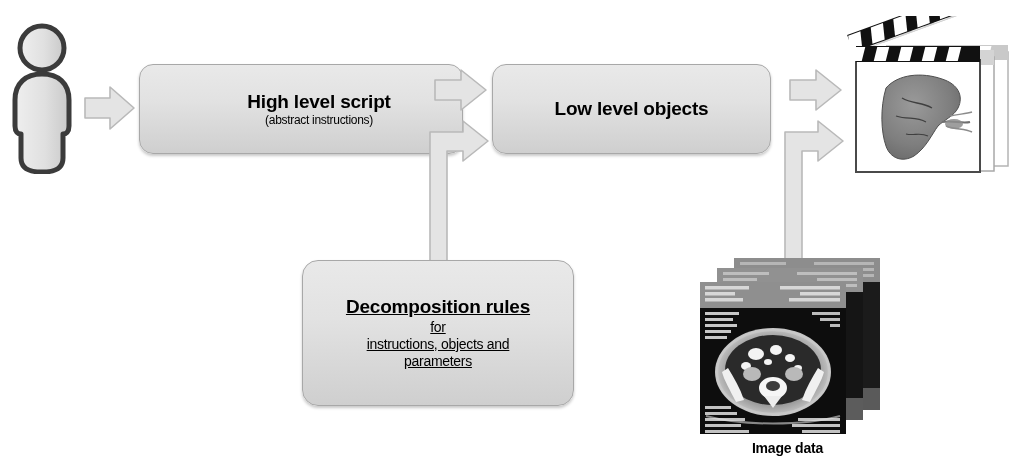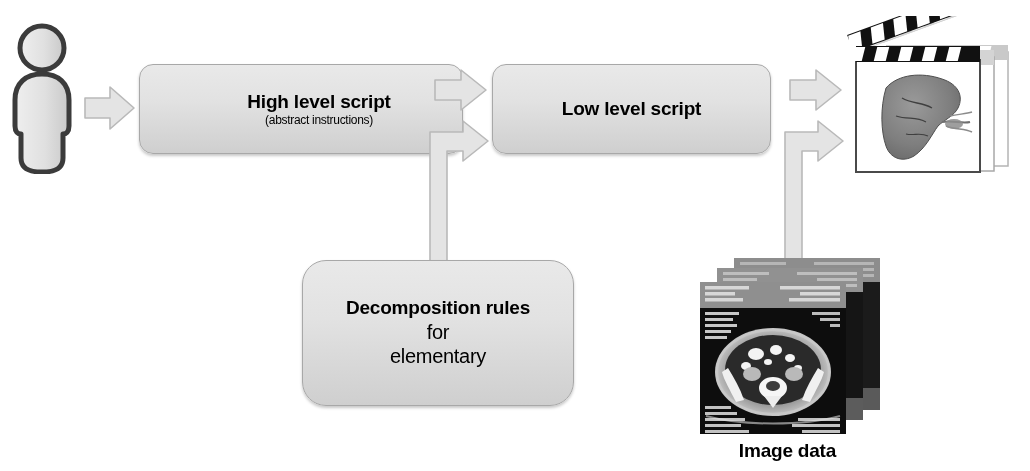--- a/index.html
+++ b/index.html
@@ -40,23 +40,23 @@
     line-height: 1.15;
   }
   .box .sub {
     font-size: 12px;
     line-height: 1.22;
     letter-spacing: -0.3px;
   }
 
   #box-high { left: 139px; top: 64px;  width: 324px; height: 90px; padding-left: 36px; }
   #box-low  { left: 492px; top: 64px;  width: 279px; height: 90px; }
-  #box-rules{ left: 302px; top: 260px; width: 272px; height: 146px; border-radius: 24px;}
+  #box-rules{ left: 302px; top: 260px; width: 272px; height: 146px; border-radius: 16px; text-decoration: underline;}
   #box-rules .title { font-size: 19px; margin-bottom: 1px;}
-  #box-rules .sub { font-size: 20px; }
+  #box-rules .sub { font-size: 14px; }
 
   
   .arrow-svg {
     position: absolute;
     overflow: visible;
   }
   .arrow-body {
     fill: #e4e4e4;
     stroke: #b9b9b9;
     stroke-width: 1.6;
@@ -78,21 +78,21 @@
     color: #000;
   }
 
   
   #imagedata { position: absolute; left: 694px; top: 256px; width: 192px; height: 182px; }
   #img-label {
     position: absolute;
     left: 680px; top: 440px; width: 215px;
     text-align: center;
     font-weight: bold;
-    font-size: 19px;
+    font-size: 14px;
     letter-spacing: -0.2px;
     color: #000;
   }
 </style>
 </head>
 <body>
 
 <div id="canvas">
 
   <svg id="person" viewBox="0 0 72 152" xmlns="http://www.w3.org/2000/svg">
@@ -130,35 +130,36 @@
 
   <svg class="arrow-svg" style="left:434px; top:68px; width:54px; height:44px;" viewBox="0 0 54 44" xmlns="http://www.w3.org/2000/svg">
     <path class="arrow-body" d="M1 12 L27 12 L27 2 L52 22 L27 42 L27 32 L1 32 Z"></path>
   </svg>
 
   <svg class="arrow-svg" style="left:428px; top:108px; width:62px; height:156px;" viewBox="0 0 62 156" xmlns="http://www.w3.org/2000/svg">
     <path class="arrow-body" d="M2 155 L2 24 L35 24 L35 13 L60 33 L35 53 L35 43 L19 43 L19 155 Z"></path>
   </svg>
 
   <div class="box" id="box-low">
-    <div class="title">Low level script</div>
+    <div class="title">Low level objects</div>
   </div>
 
   <svg class="arrow-svg" style="left:789px; top:68px; width:54px; height:44px;" viewBox="0 0 54 44" xmlns="http://www.w3.org/2000/svg">
     <path class="arrow-body" d="M1 12 L27 12 L27 2 L52 22 L27 42 L27 32 L1 32 Z"></path>
   </svg>
 
   <svg class="arrow-svg" style="left:783px; top:108px; width:62px; height:152px;" viewBox="0 0 62 152" xmlns="http://www.w3.org/2000/svg">
     <path class="arrow-body" d="M2 151 L2 24 L35 24 L35 13 L60 33 L35 53 L35 43 L19 43 L19 151 Z"></path>
   </svg>
 
   <div class="box" id="box-rules">
     <div class="title">Decomposition rules</div>
     <div class="sub">for</div>
-    <div class="sub">elementary</div>
+    <div class="sub">instructions, objects and</div>
+    <div class="sub">parameters</div>
   </div>
 
   <svg id="animations" viewBox="0 0 178 180" xmlns="http://www.w3.org/2000/svg">
     <defs>
       <clipPath id="clipScreen">
         <rect x="12" y="46" width="120" height="104"></rect>
       </clipPath>
       <radialGradient id="gLiver" cx="0.4" cy="0.35" r="0.8">
         <stop offset="0%" stop-color="#9a9a9a"></stop>
         <stop offset="60%" stop-color="#7e7e7e"></stop>

